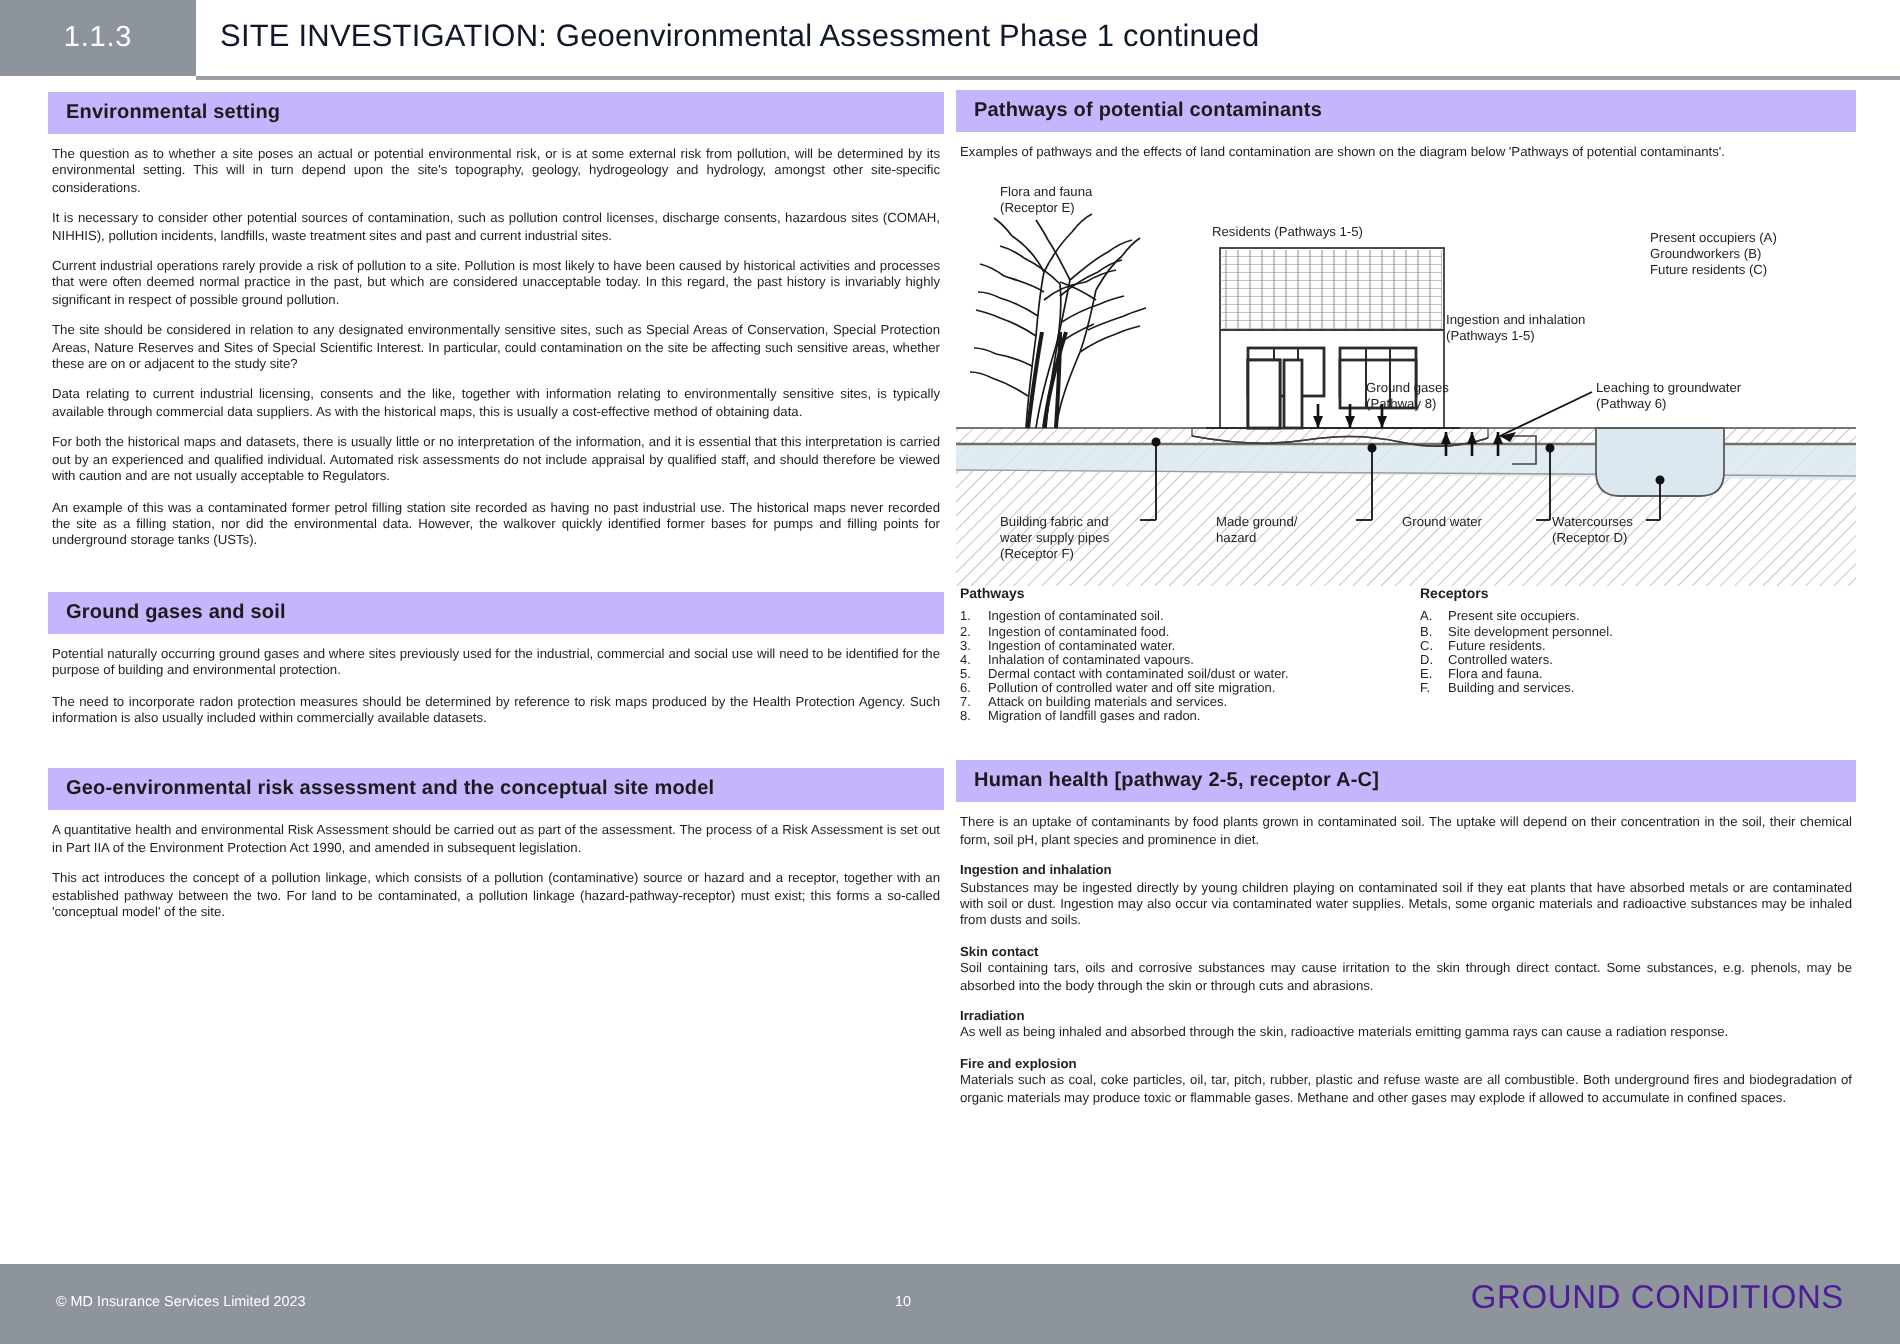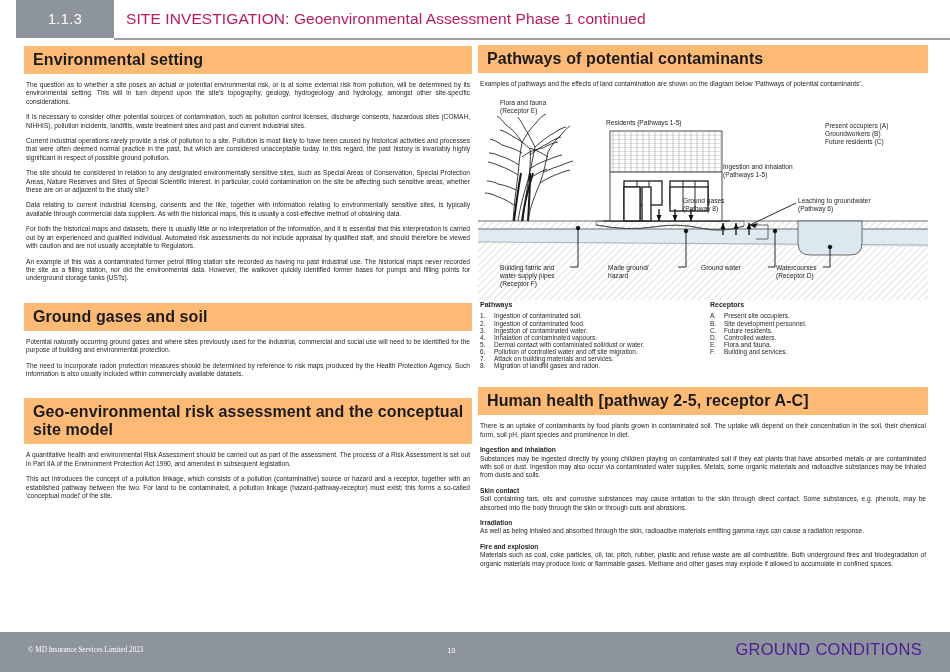--- a/index.html
+++ b/index.html
@@ -8,51 +8,51 @@
     width:950px; height:672px;
     background:#ffffff;
     font-family:"Liberation Sans", sans-serif;
     color:#231f20;
     overflow:hidden;
     position:relative;
   }
 
   
   .header {
-    position:absolute; left:0; top:0; width:832px; height:40px;margin-left:16px;
+    position:absolute; left:0; top:0; width:832px; height:40px;
   }
   .hdr-num {
     position:absolute; left:0; top:0; width:98px; height:38px;
     background:#8e949b;
     color:#ffffff;
     font-size:14.5px;
     display:flex; align-items:center; justify-content:center;
     letter-spacing:.4px;
   }
   .hdr-title {
     position:absolute; left:110px; top:0; height:38px;
     display:flex; align-items:center;
-    font-size:15.5px; color:#be185d; letter-spacing:.1px;
+    font-size:15.5px; color:#0f172a; letter-spacing:.1px;
   }
   .hdr-rule {
     position:absolute; left:98px; top:38px; width:852px; height:2px;
     background:#9aa0a6;
   }
   .hdr-rule2 {
     position:absolute; left:0; top:38px; width:98px; height:2px;
     background:#ffffff;
   }
 
   
   .col-left  { position:absolute; left:24px;  top:46px; width:448px; }
   .col-right { position:absolute; left:478px; top:45px; width:450px; }
 
   .sec-title {
-    background:#fdba74;
-    font-size:16px; font-weight:bold;
+    background:#c4b5fd;
+    font-size:10px; font-weight:bold;
     padding:5px 8px 5px 9px;
     color:#1b1b1b;
     letter-spacing:.1px;
   }
   .body-txt {
     font-size:6.6px;
     line-height:8.4px;
     text-align:justify;
     color:#1f1f1f;
     margin:0;
@@ -84,21 +84,21 @@
   .li .k { width:14px; flex:0 0 14px; }
   .li .v { flex:1; }
 
   
   .footer {
     position:absolute; left:0; bottom:0; width:950px; height:40px;
     background:#8e949b;
   }
   .f-left {
     position:absolute; left:28px; top:14px;
-    font-size:7.2px; color:#ffffff;font-family:Liberation Serif, serif;
+    font-size:7.2px; color:#ffffff;
   }
   .f-mid {
     position:absolute; left:0; top:14px; width:903px;
     text-align:center; font-size:7.2px; color:#ffffff;
   }
   .f-right {
     position:absolute; right:28px; top:8px;
     font-size:16.5px; color:#4c1d95; letter-spacing:.3px;
   }
   .dlabel { font-size:6.6px; fill:#1f1f1f; font-family:"Liberation Sans", sans-serif; }

